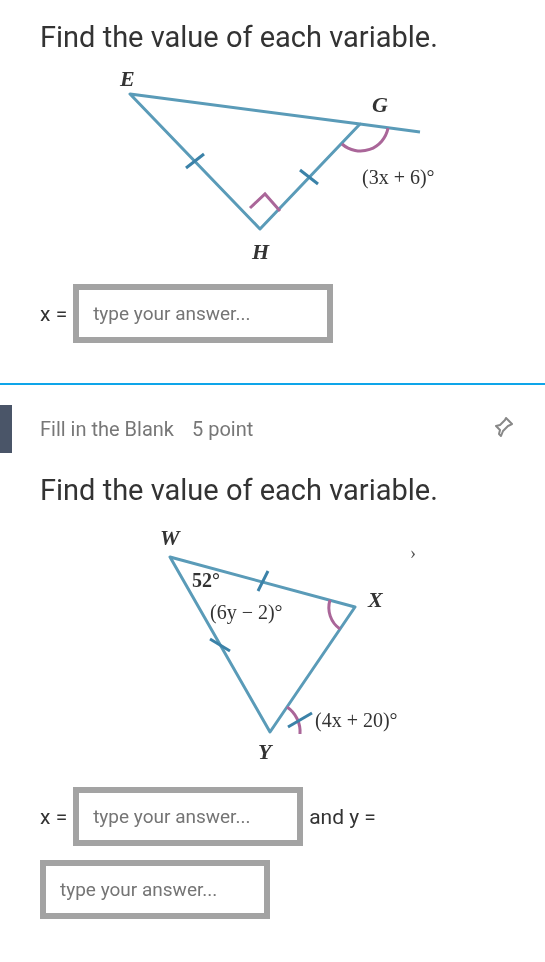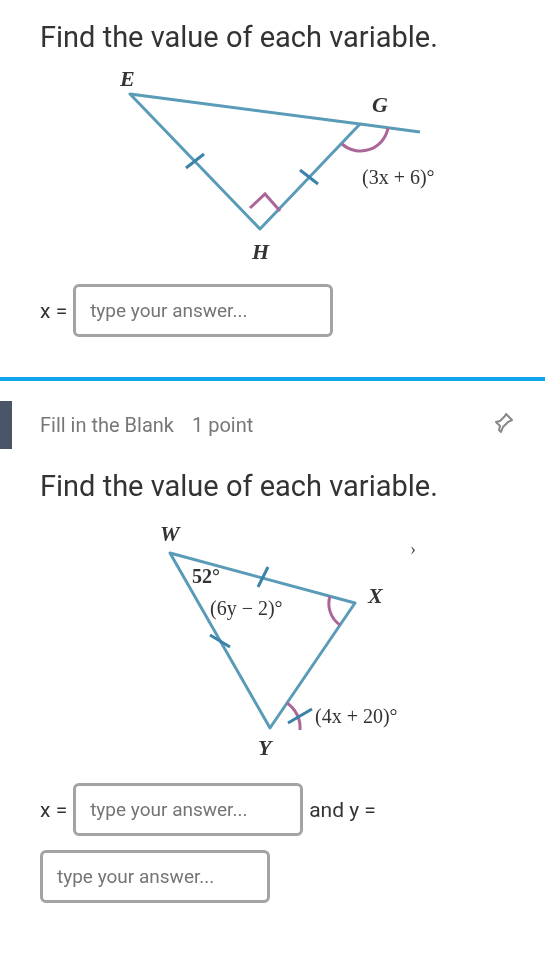--- a/index.html
+++ b/index.html
@@ -32,36 +32,36 @@
       color: #333;
       display: flex;
       align-items: center;
       flex-wrap: wrap;
       gap: 6px;
     }
     .answer-line .label {
       white-space: nowrap;
     }
     .answer-input {
-      border: 3px solid #a3a3a3;
-      border-radius: 6px;
+      border: 6px solid #a3a3a3;
+      border-radius: 0;
       padding: 12px 14px;
       font-size: 19px;
       color: #888;
       background: #fff;
       outline: none;
       font-family: inherit;
     }
     .answer-block-2 {
       margin-top: 14px;
     }
     .header-row {
       display: flex;
       align-items: center;
-      border-top: 4px solid #0ea5e9;
+      border-top: 2px solid #0ea5e9;
       padding: 20px 30px 10px 0;
       position: relative;
     }
     .side-tab {
       width: 12px;
       height: 48px;
       background: #4a5568;
       margin-right: 28px;
     }
     .header-text {
@@ -147,21 +147,21 @@
 
   <div class="answer-line">
     <span class="label">x =</span>
     <input class="answer-input" type="text" style="width: 260px;" placeholder="type your answer...">
   </div>
 </div>
 
 <div class="header-row">
   <div class="side-tab"></div>
   <span class="header-text">Fill in the Blank</span>
-  <span class="header-text header-points">1 point</span>
+  <span class="header-text header-points">5 point</span>
   <span class="pin-icon">
     <svg viewBox="0 0 24 24">
         <path d="M15 3l6 6-4 2-5 5-2 5-2-2 1-4-4-4 4-1 5-5 1-2z" stroke-linejoin="round"></path>
       </svg>
   </span>
 </div>
 
 <div class="question-block">
   <div class="instruction">Find the value of each variable.</div>
 

